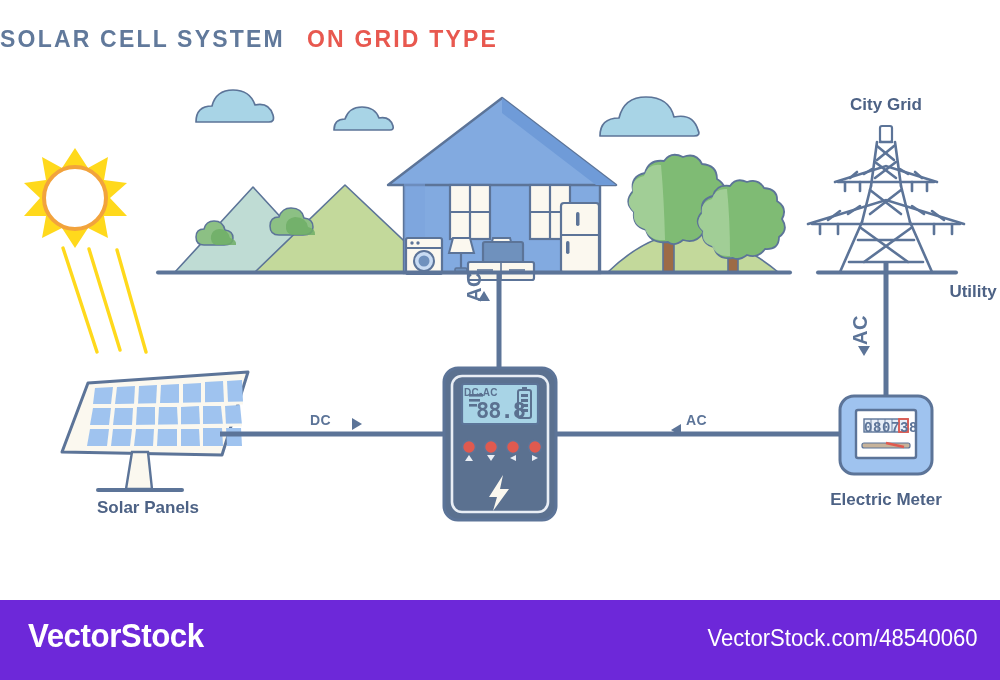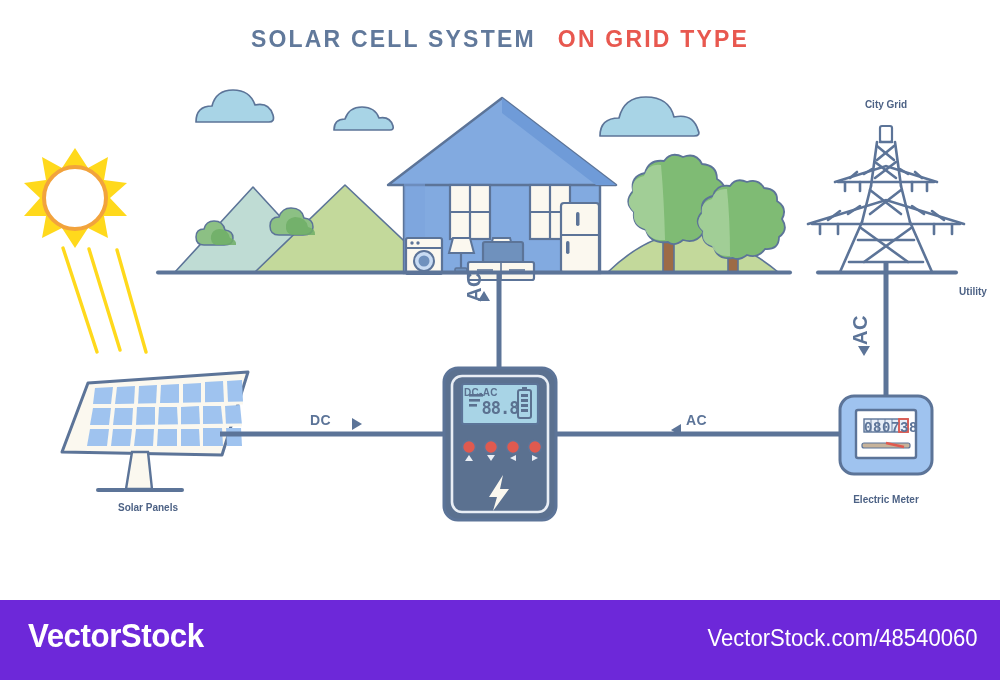--- a/index.html
+++ b/index.html
@@ -6,29 +6,29 @@
   body{
     width:1000px;height:680px;background:#ffffff;
     font-family:"Liberation Sans",sans-serif;
     overflow:hidden;position:relative;
   }
   #stage{position:absolute;left:0;top:0;width:1000px;height:680px;}
   .abs{position:absolute;}
 
   
   #title{
-    position:absolute;left:0;top:26px;width:1000px;text-align:center;
+    position:absolute;left:0;top:26px;width:1000px;
     font-size:23px;font-weight:bold;letter-spacing:2.2px;
   }
   #title .t1{color:#61799b;}
   #title .t2{color:#e8584f;margin-left:22px;}
 
   
   .lbl{
-    position:absolute;color:#4d6285;font-size:10px;font-weight:bold;
+    position:absolute;color:#4d6285;font-size:17px;font-weight:bold;
     text-align:center;line-height:15px;
   }
 
   
   .flow{
     position:absolute;color:#5c7498;font-weight:bold;font-size:14px;
     letter-spacing:.5px;
   }
 
   
@@ -358,21 +358,21 @@
 
   <div class="flow" style="left:310px;top:412px;">DC</div>
 
   <div class="flow" style="left:686px;top:412px;">AC</div>
 
   <div class="flow" style="left:463px;top:302px;font-size:20px;transform:rotate(-90deg);transform-origin:left top;">AC</div>
 
   <div class="flow" style="left:849px;top:345px;font-size:20px;transform:rotate(-90deg);transform-origin:left top;">AC</div>
 
   <div class="abs" style="left:464px;top:387px;width:44px;text-align:left;font-size:10px;font-weight:bold;color:#5b7190;letter-spacing:.3px;">DC-AC</div>
-  <div class="abs" style="left:476px;top:398px;width:48px;text-align:center;font-size:17px;font-weight:bold;color:#5b7190;font-family:'DejaVu Sans Mono',monospace;letter-spacing:-1px;">88.8</div>
+  <div class="abs" style="left:476px;top:398px;width:48px;text-align:center;font-size:22px;font-weight:bold;color:#5b7190;font-family:'DejaVu Sans Mono',monospace;letter-spacing:-1px;">88.8</div>
 
   <div class="abs" style="left:864px;top:420px;width:44px;text-align:center;font-size:14px;font-weight:bold;color:#5c7498;font-family:Liberation Mono, monospace;letter-spacing:.6px;">080738</div>
 
   <div id="footer">
     <div class="fl">VectorStock</div>
     <div class="fr">VectorStock.com/48540060</div>
   </div>
 
 </div>
 

